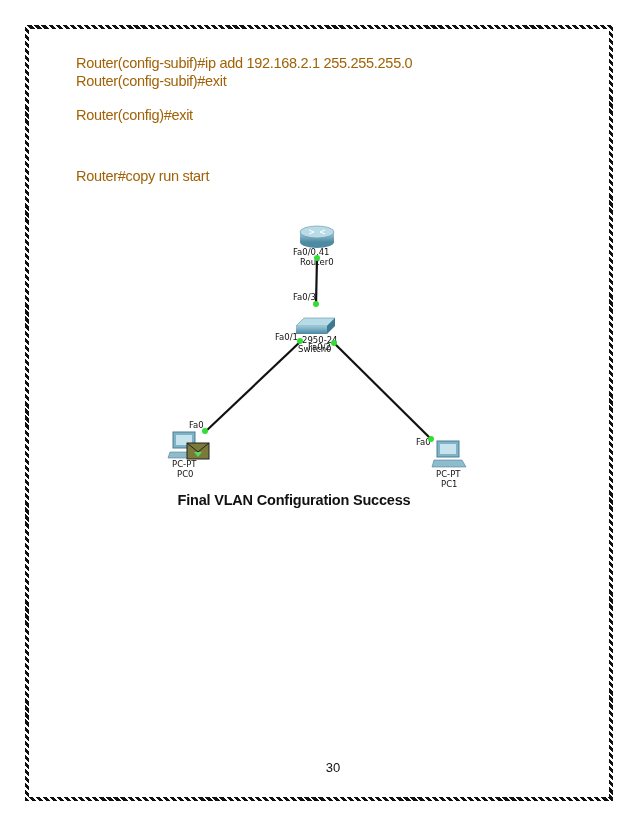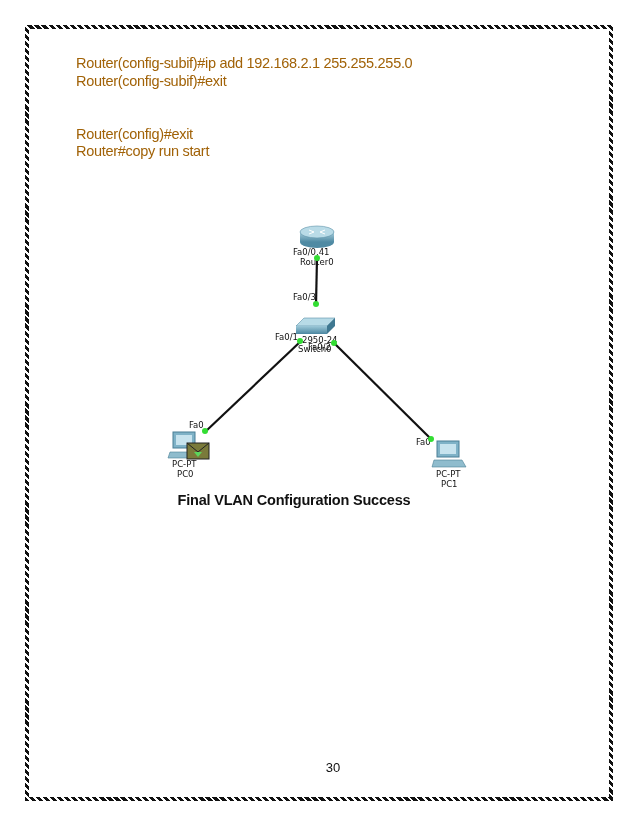--- a/index.html
+++ b/index.html
@@ -18,22 +18,22 @@
   .diagram { position: absolute; left: 0; top: 0; width: 638px; height: 826px; }
   .lbl { font-family: "DejaVu Sans", sans-serif; font-size: 8.5px; fill: #111; }
 </style>
 </head>
 <body>
 
 <div class="page-border"></div>
 
 <div class="cmd" style="top:55px">Router(config-subif)#ip add 192.168.2.1 255.255.255.0</div>
 <div class="cmd" style="top:73px">Router(config-subif)#exit</div>
-<div class="cmd" style="top:126px">Router(config)#exit</div>
-<div class="cmd" style="top:143px">Router#copy run start</div>
+<div class="cmd" style="top:107px">Router(config)#exit</div>
+<div class="cmd" style="top:168px">Router#copy run start</div>
 
 <svg class="diagram" viewBox="0 0 638 826">
   <defs>
     <linearGradient id="rg" x1="0" y1="0" x2="0" y2="1">
       <stop offset="0" stop-color="#a9cfdd"></stop>
         <stop offset="1" stop-color="#4f8aa3"></stop>
     </linearGradient>
     <linearGradient id="sg" x1="0" y1="0" x2="0" y2="1">
       <stop offset="0" stop-color="#9cc8d8"></stop>
         <stop offset="1" stop-color="#4b86a0"></stop>

